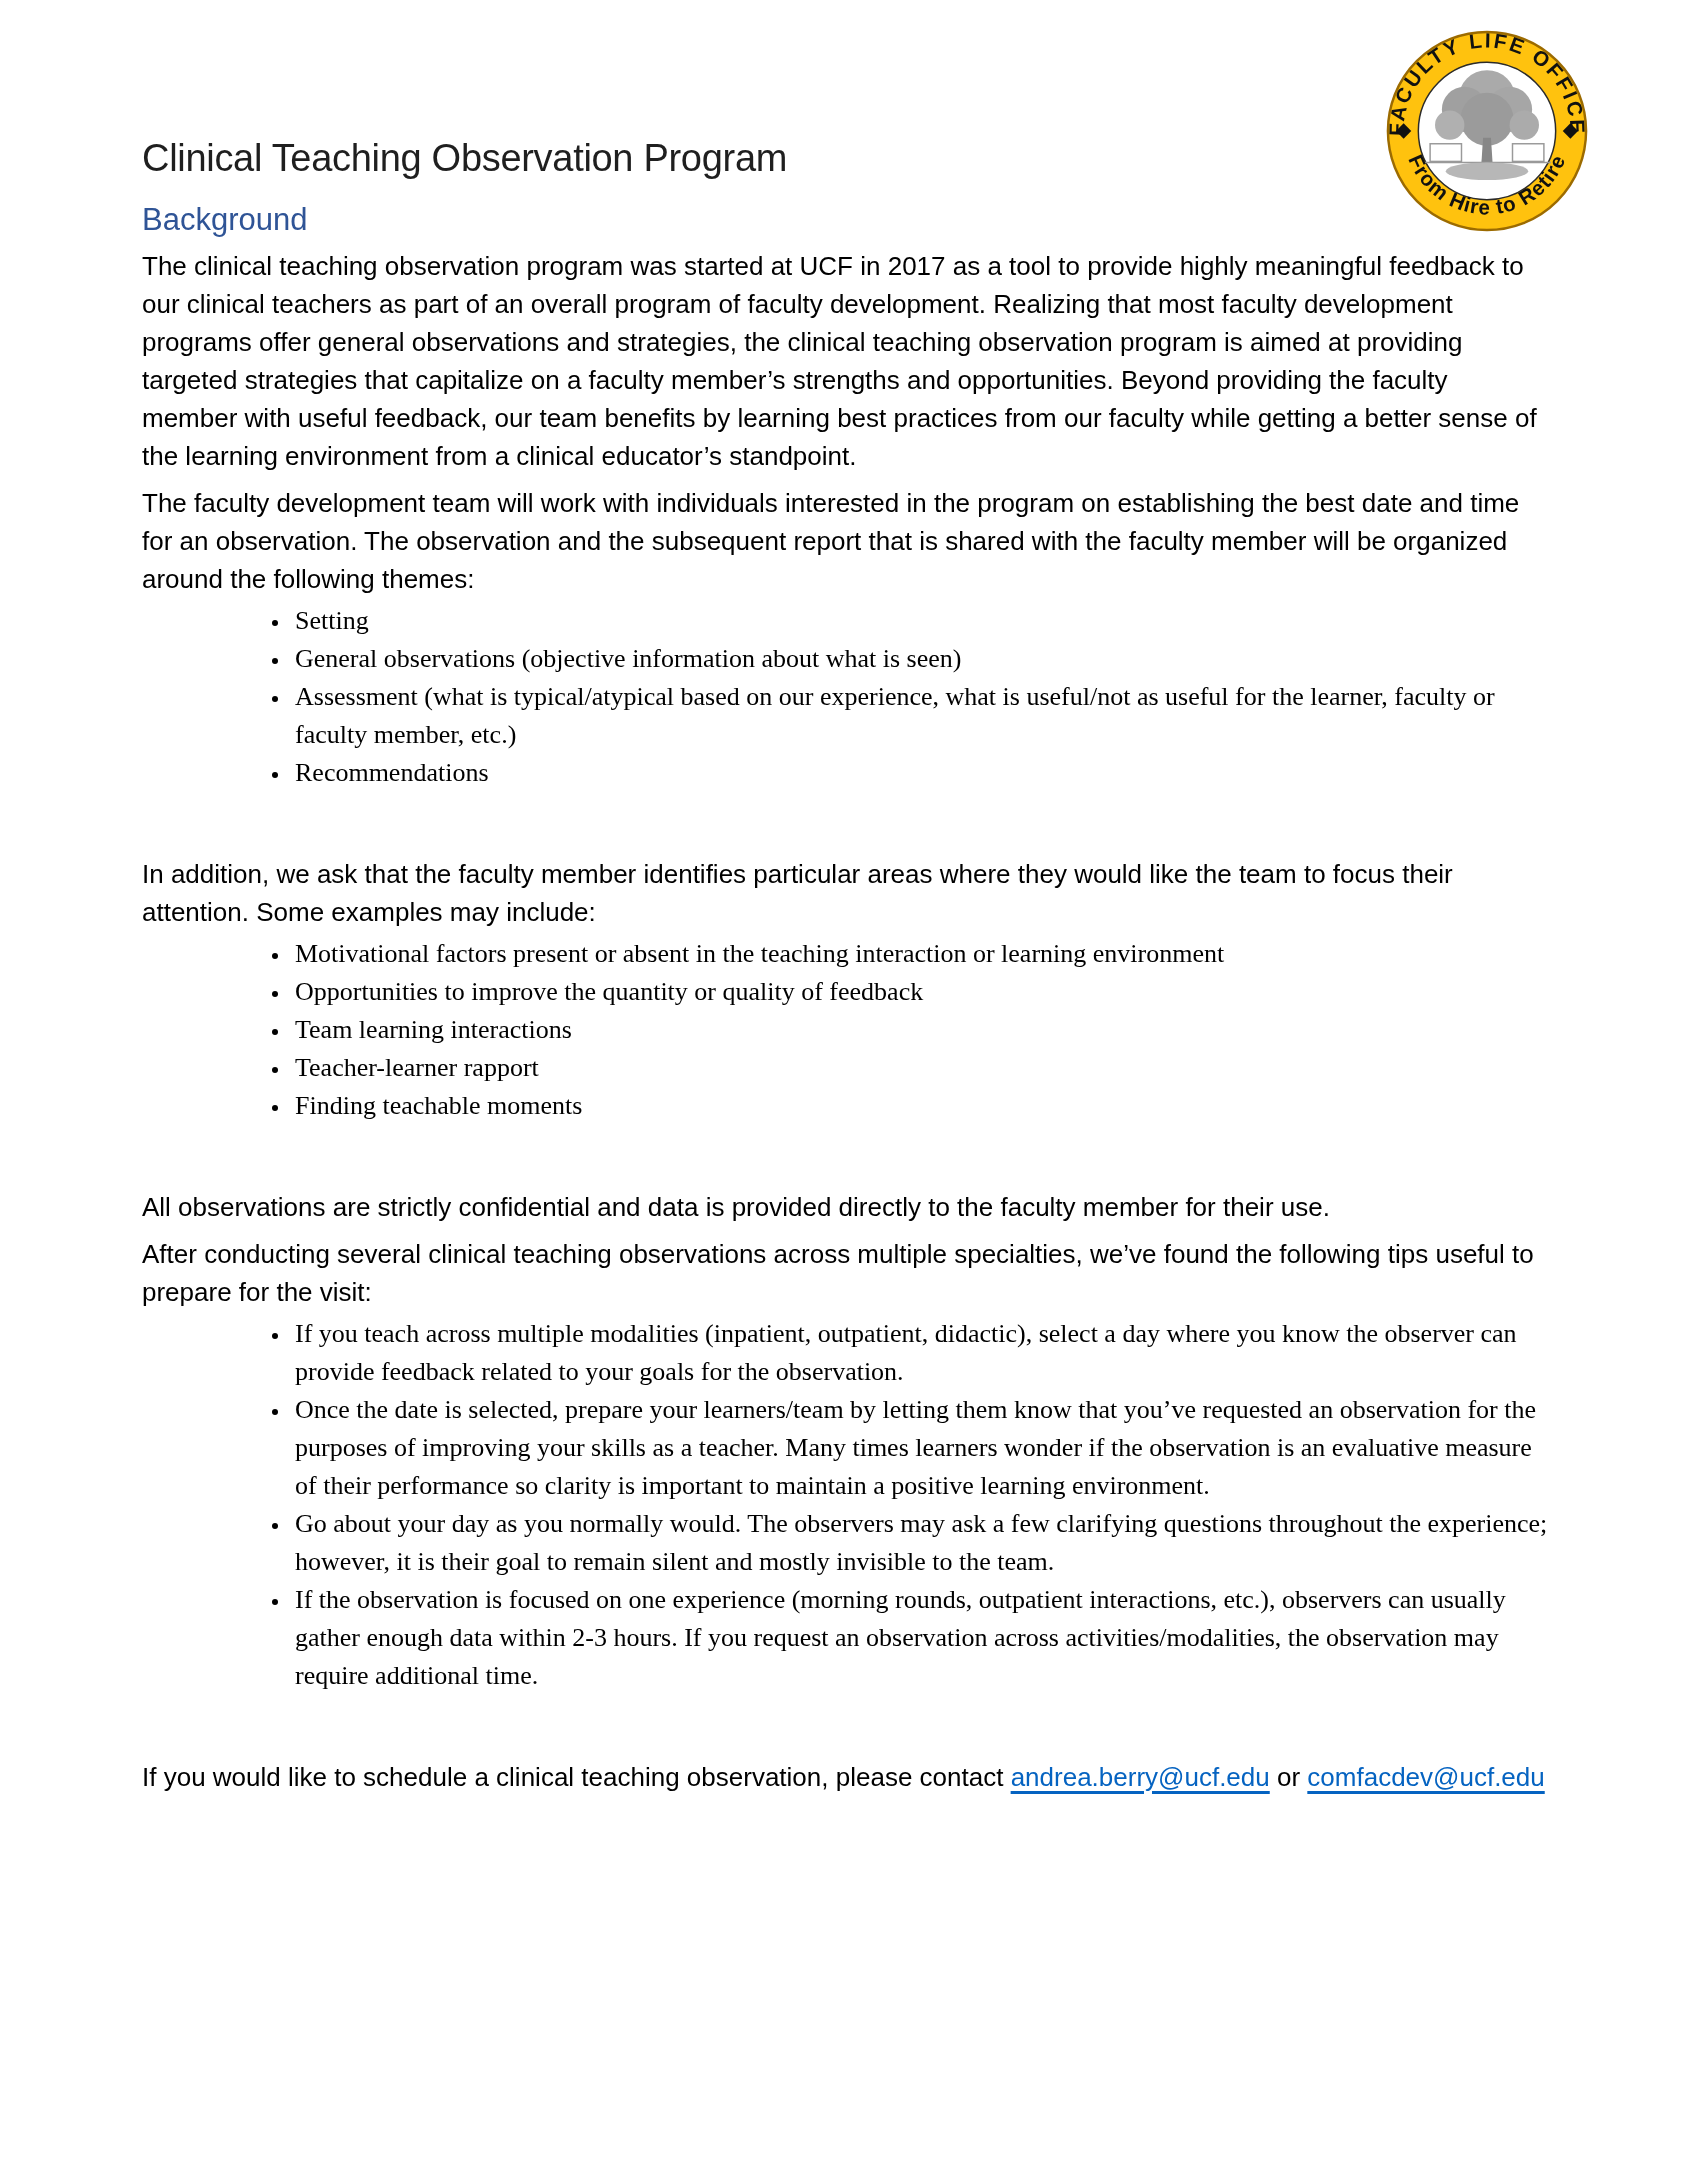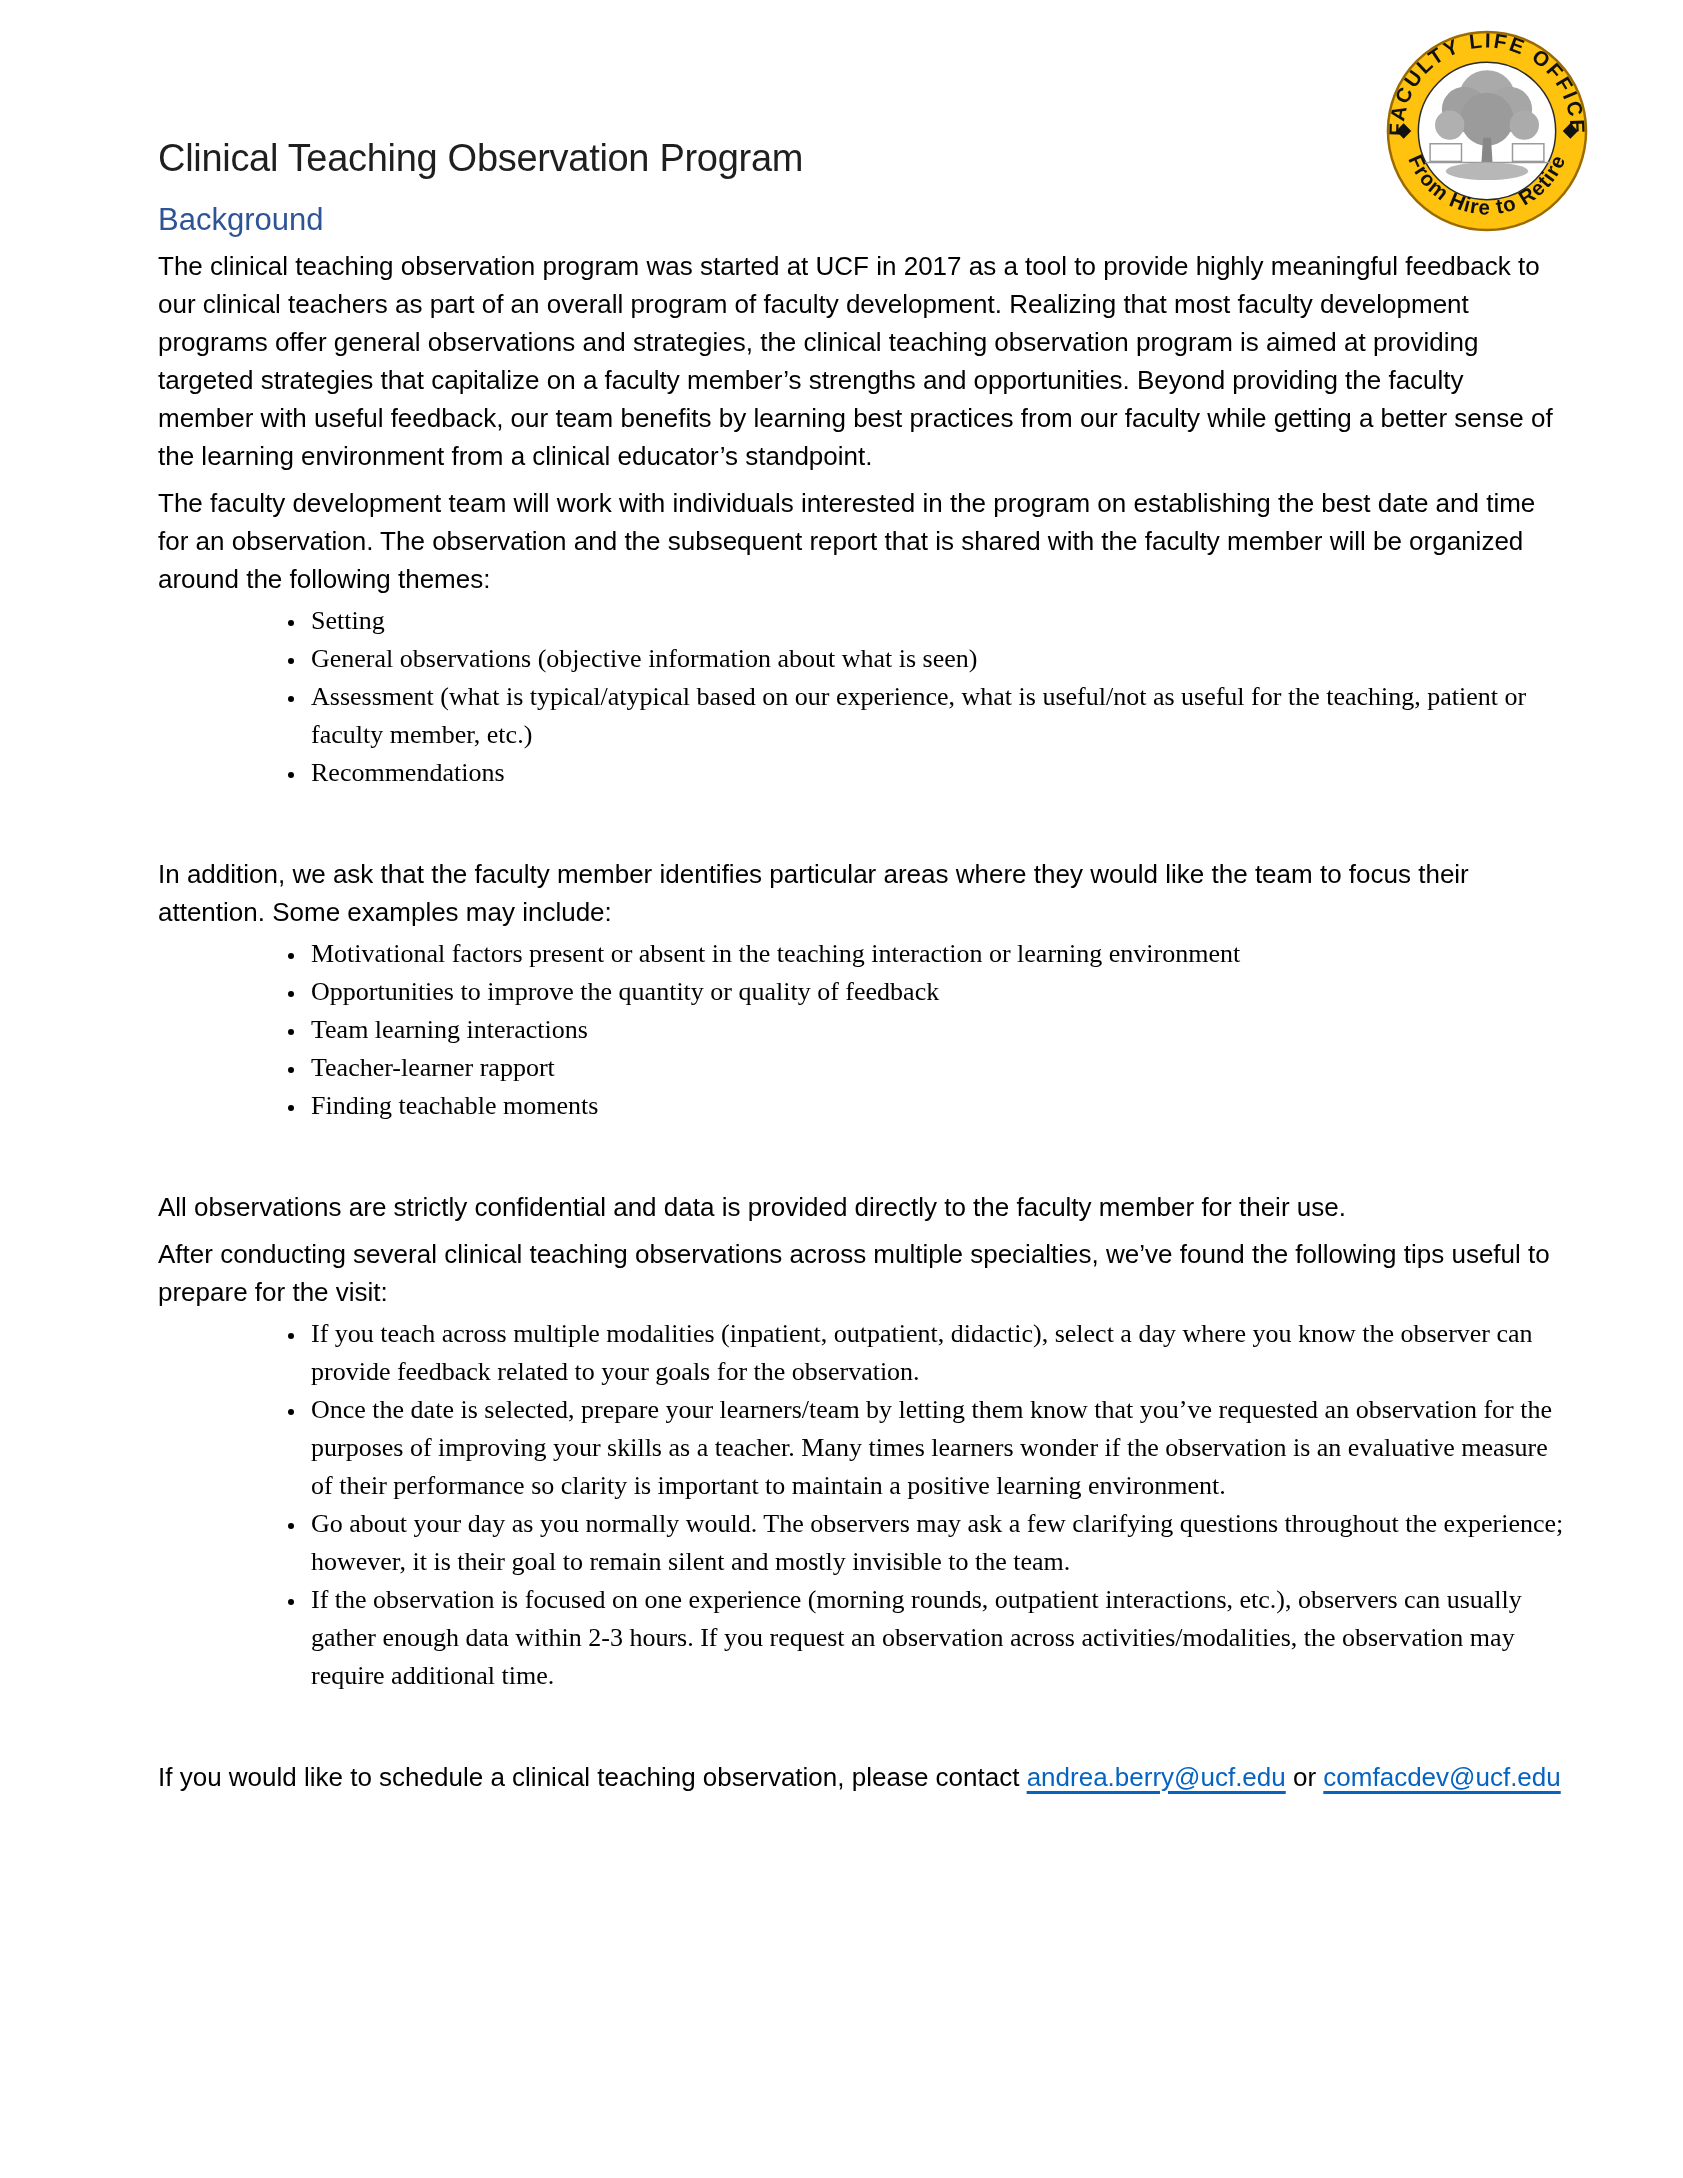--- a/index.html
+++ b/index.html
@@ -7,21 +7,21 @@
     position: relative;
     width: 1683px;
     height: 2178px;
     background: #ffffff;
     overflow: hidden;
     font-family: "Liberation Sans", sans-serif;
     color: #000000;
   }
   .content {
     position: absolute;
-    left: 158px;
+    left: 142px;
     top: 0;
     width: 1408px;
     padding-top: 137px;
   }
   .doc-title {
     font-size: 38px;
     font-weight: 400;
     letter-spacing: -0.3px;
     color: #1f1f1f;
     margin: 0;
@@ -114,21 +114,21 @@
 
     <h1 class="doc-title">Clinical Teaching Observation Program</h1>
 
     <h2 class="section-heading first">Background</h2>
     <p class="body-text">The clinical teaching observation program was started at UCF in 2017 as a tool to provide highly meaningful feedback to our clinical teachers as part of an overall program of faculty development.  Realizing that most faculty development programs offer general observations and strategies, the clinical teaching observation program is aimed at providing targeted strategies that capitalize on a faculty member’s strengths and opportunities.  Beyond providing the faculty member with useful feedback, our team benefits by learning best practices from our faculty while getting a better sense of the learning environment from a clinical educator’s standpoint.</p>
 
     <p class="body-text">The faculty development team will work with individuals interested in the program on establishing the best date and time for an observation.  The observation and the subsequent report that is shared with the faculty member will be organized around the following themes:</p>
     <ul class="doc-list">
       <li>Setting</li>
       <li>General observations (objective information about what is seen)</li>
-      <li>Assessment (what is typical/atypical based on our experience, what is useful/not as useful for the teaching, patient or faculty member, etc.)</li>
+      <li>Assessment (what is typical/atypical based on our experience, what is useful/not as useful for the learner, faculty or faculty member, etc.)</li>
       <li>Recommendations</li>
     </ul>
 
     <p class="body-text blank-gap">In addition, we ask that the faculty member identifies particular areas where they would like the team to focus their attention.  Some examples may include:</p>
     <ul class="doc-list">
       <li>Motivational factors present or absent in the teaching interaction or learning environment</li>
       <li>Opportunities to improve the quantity or quality of feedback</li>
       <li>Team learning interactions</li>
       <li>Teacher-learner rapport</li>
       <li>Finding teachable moments</li>

